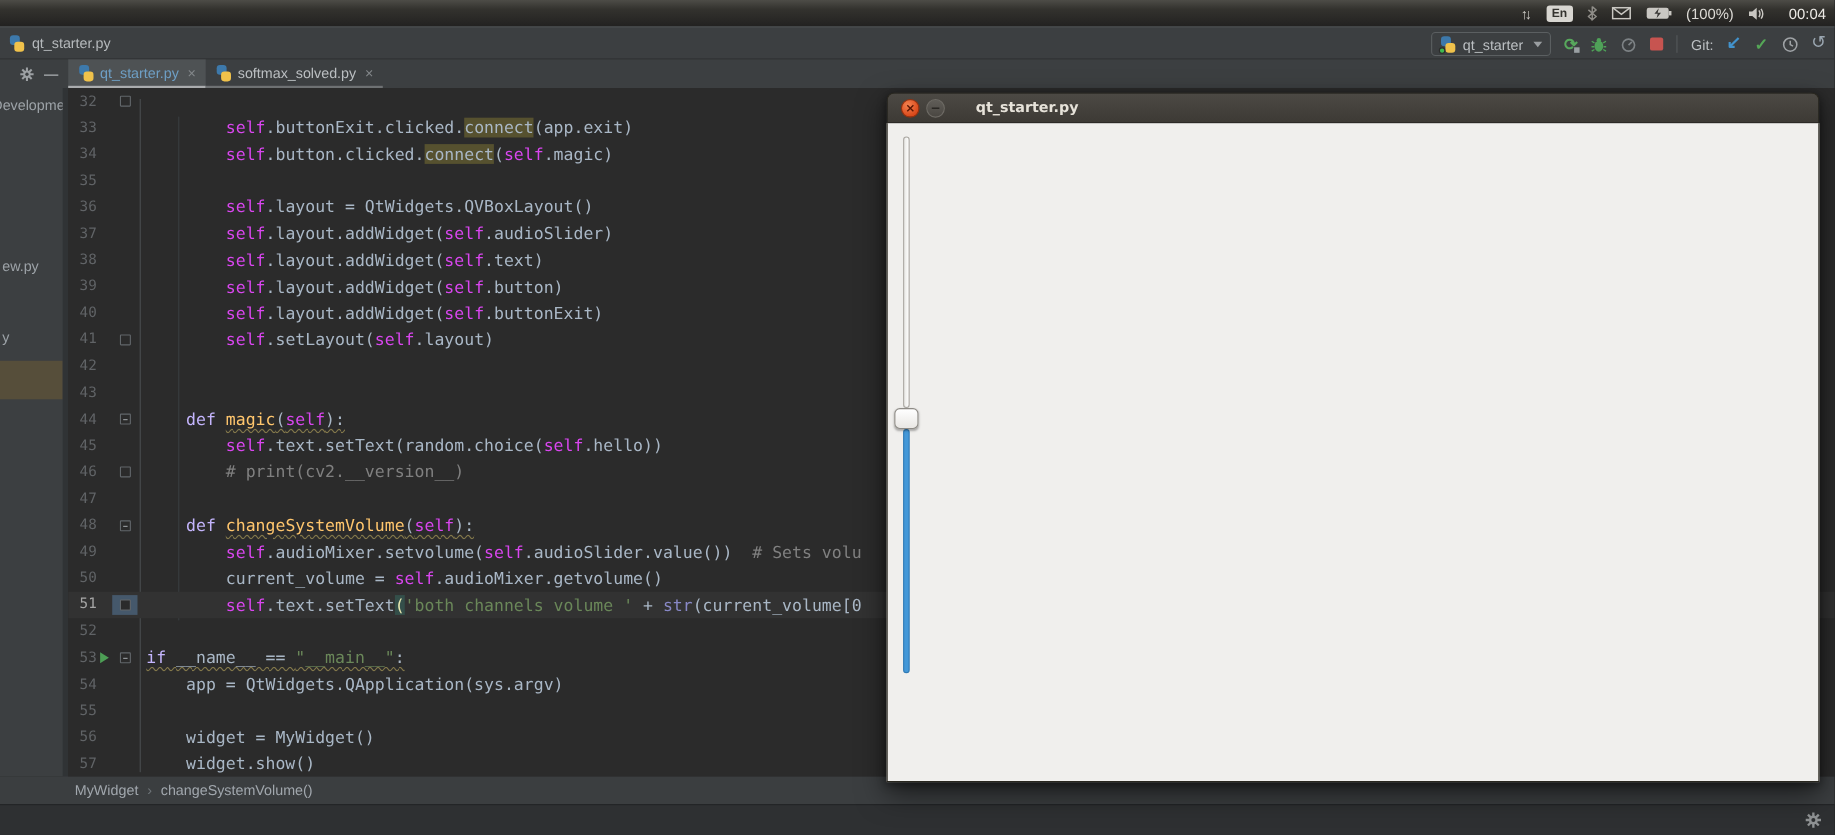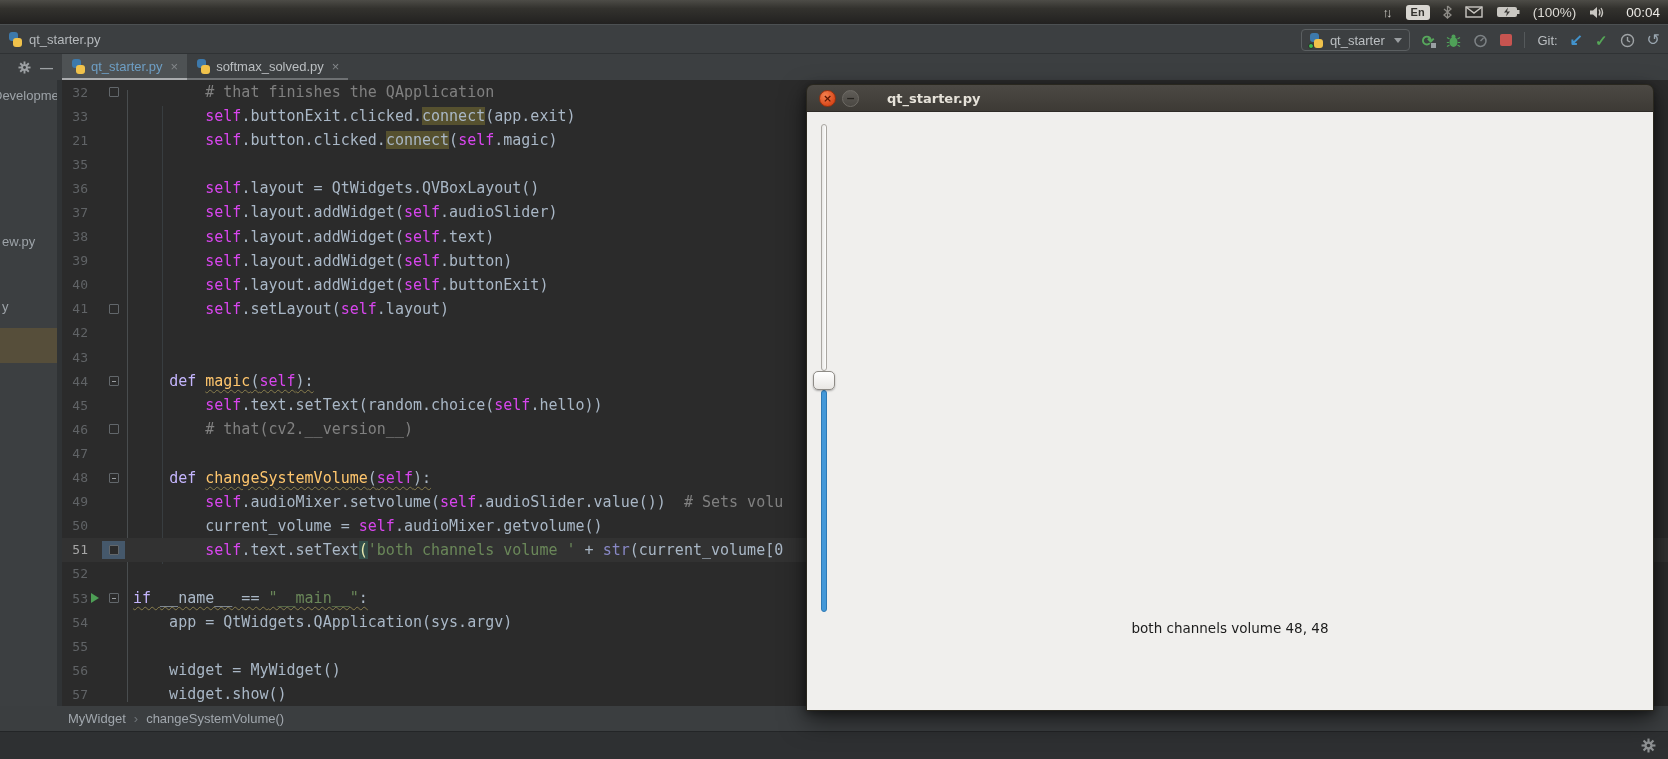--- a/index.html
+++ b/index.html
@@ -262,33 +262,33 @@
     <div class="indent-guide"></div>
     <div>
         <div class="crow">
           <div class="gut">
             <span class="lnum">32</span>
             <span class="runslot"></span>
             <span class="mslot">
               <span class="fold sq"></span>
             </span>
           </div>
-          <pre class="cline"><span class="pln">        </span><span class="com"># that finishes the QApplication</span></pre>
+          <pre class="cline"><span class="pln">        </span></pre>
         </div>
         <div class="crow">
           <div class="gut">
             <span class="lnum">33</span>
             <span class="runslot"></span>
             <span class="mslot"></span>
           </div>
           <pre class="cline"><span class="pln">        </span><span class="slf">self</span><span class="pln">.buttonExit.clicked.</span><span class="hl">connect</span><span class="pln">(app.exit)</span></pre>
         </div>
         <div class="crow">
           <div class="gut">
-            <span class="lnum">21</span>
+            <span class="lnum">34</span>
             <span class="runslot"></span>
             <span class="mslot"></span>
           </div>
           <pre class="cline"><span class="pln">        </span><span class="slf">self</span><span class="pln">.button.clicked.</span><span class="hl">connect</span><span class="pln">(</span><span class="slf">self</span><span class="pln">.magic)</span></pre>
         </div>
         <div class="crow">
           <div class="gut">
             <span class="lnum">35</span>
             <span class="runslot"></span>
             <span class="mslot"></span>
@@ -380,21 +380,21 @@
           <pre class="cline"><span class="pln">        </span><span class="slf">self</span><span class="pln">.text.setText(random.choice(</span><span class="slf">self</span><span class="pln">.hello))</span></pre>
         </div>
         <div class="crow">
           <div class="gut">
             <span class="lnum">46</span>
             <span class="runslot"></span>
             <span class="mslot">
               <span class="fold sq"></span>
             </span>
           </div>
-          <pre class="cline"><span class="pln">        </span><span class="com"># that(cv2.__version__)</span></pre>
+          <pre class="cline"><span class="pln">        </span><span class="com"># print(cv2.__version__)</span></pre>
         </div>
         <div class="crow">
           <div class="gut">
             <span class="lnum">47</span>
             <span class="runslot"></span>
             <span class="mslot"></span>
           </div>
           <pre class="cline"></pre>
         </div>
         <div class="crow">
@@ -512,17 +512,16 @@
   <div class="qt-window">
     <div class="qt-titlebar">
       <div class="qt-btn qt-close">×</div>
       <div class="qt-btn qt-min">−</div>
       <div class="qt-title">qt_starter.py</div>
     </div>
     <div class="qt-body">
       <div class="sl-track-empty"></div>
       <div class="sl-fill"></div>
       <div class="sl-handle"></div>
-      <div class="qt-label">both channels volume 48, 48</div>
     </div>
   </div>
 
 </div>
 
 </body></html>

